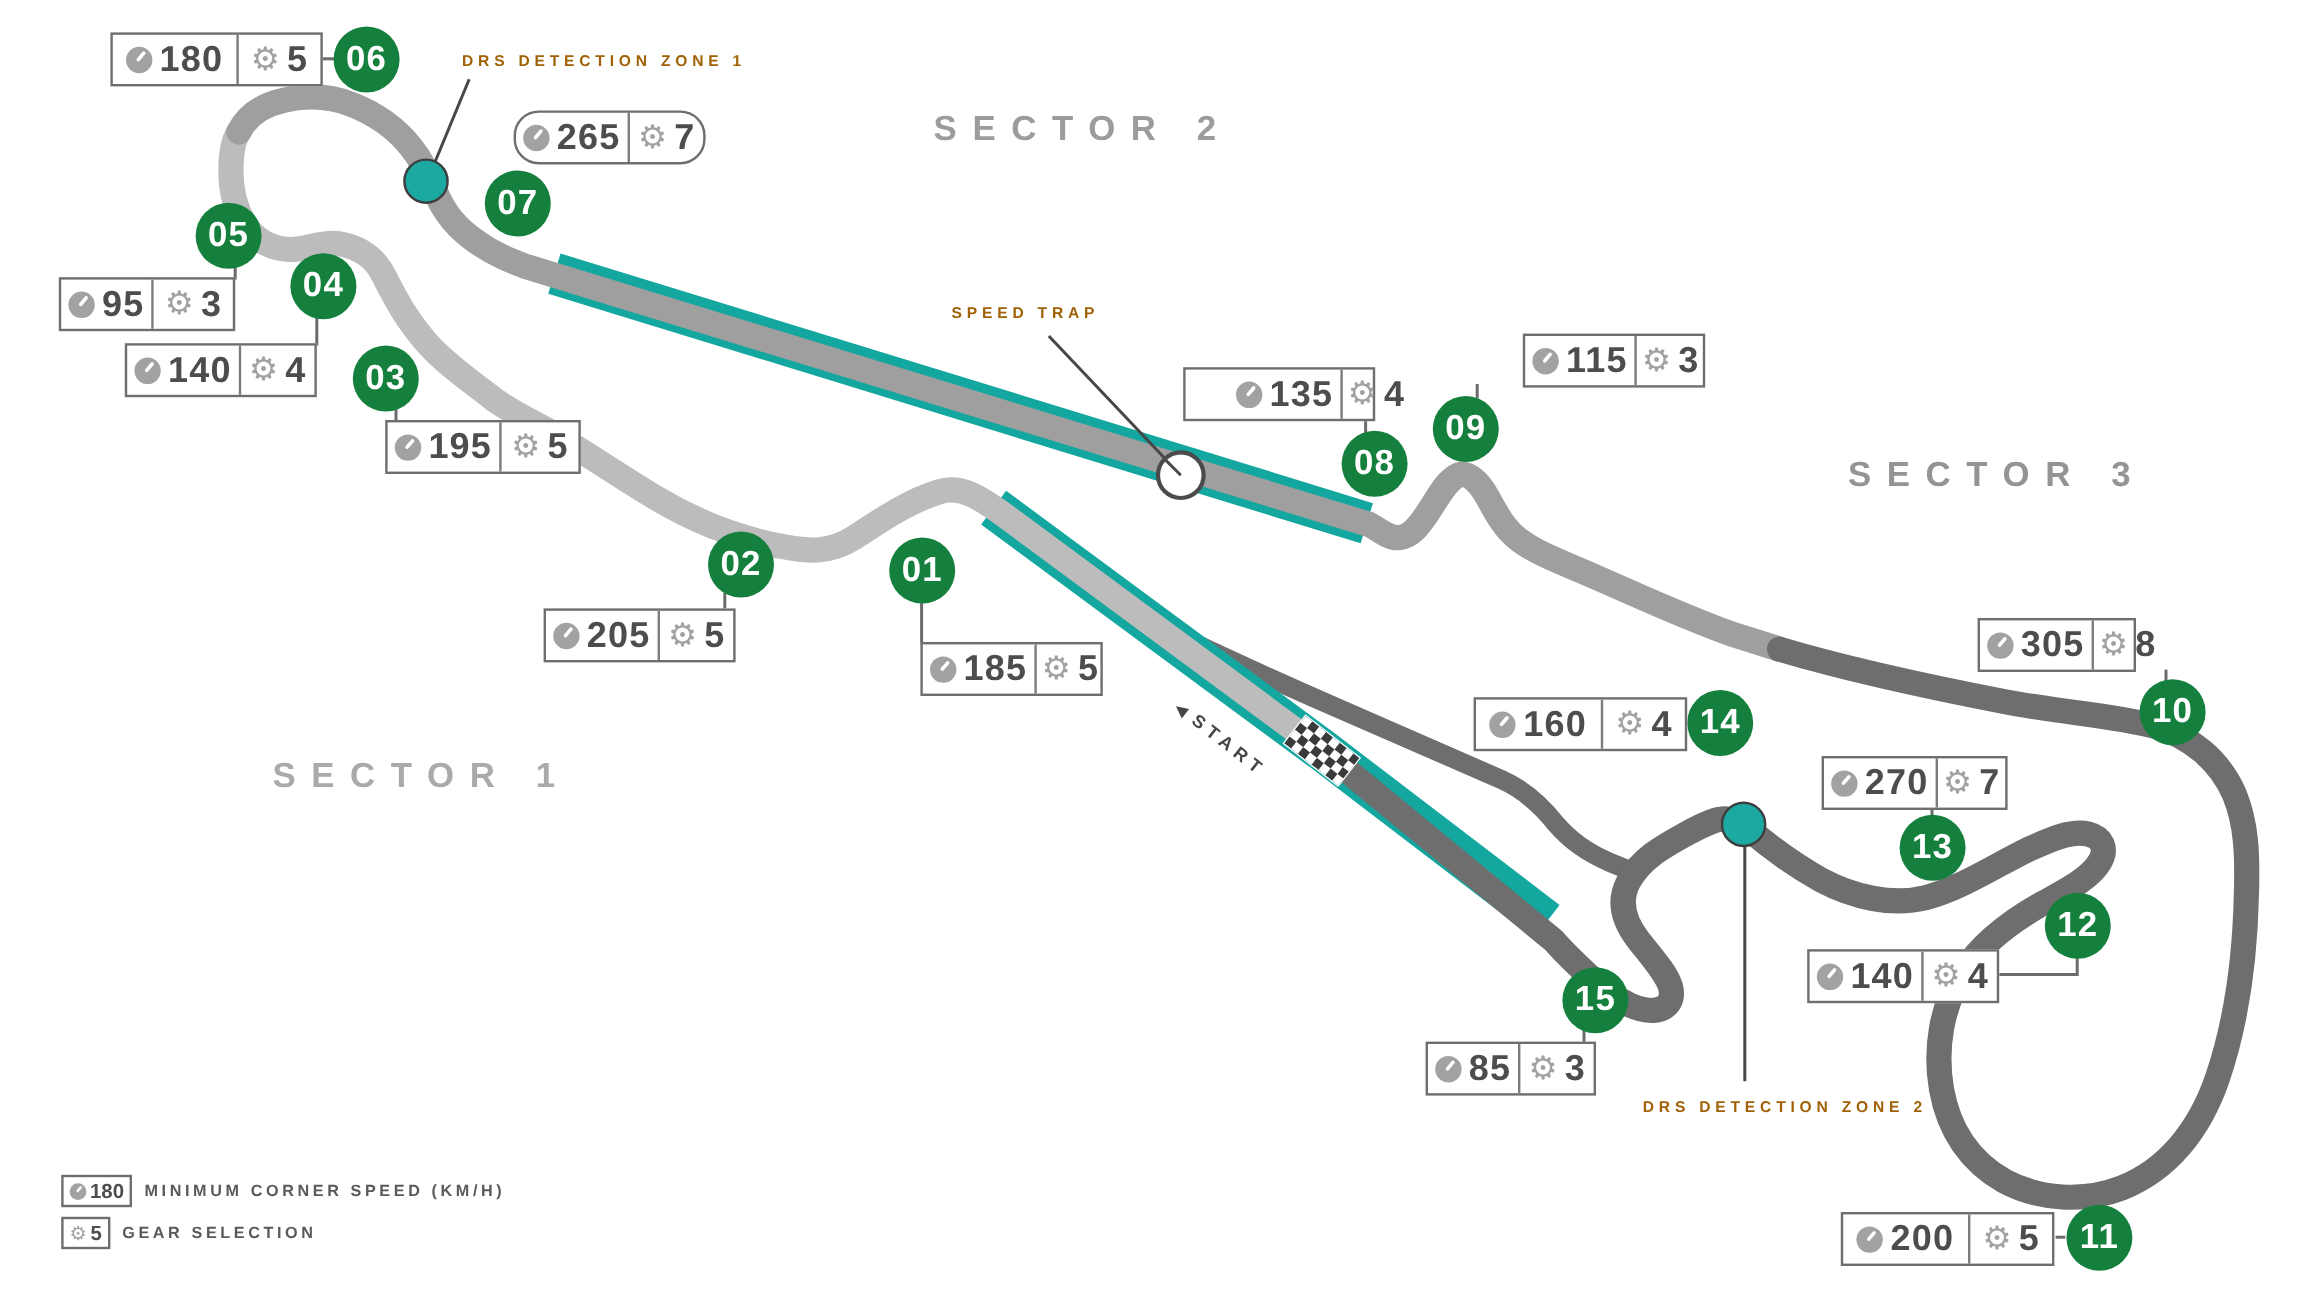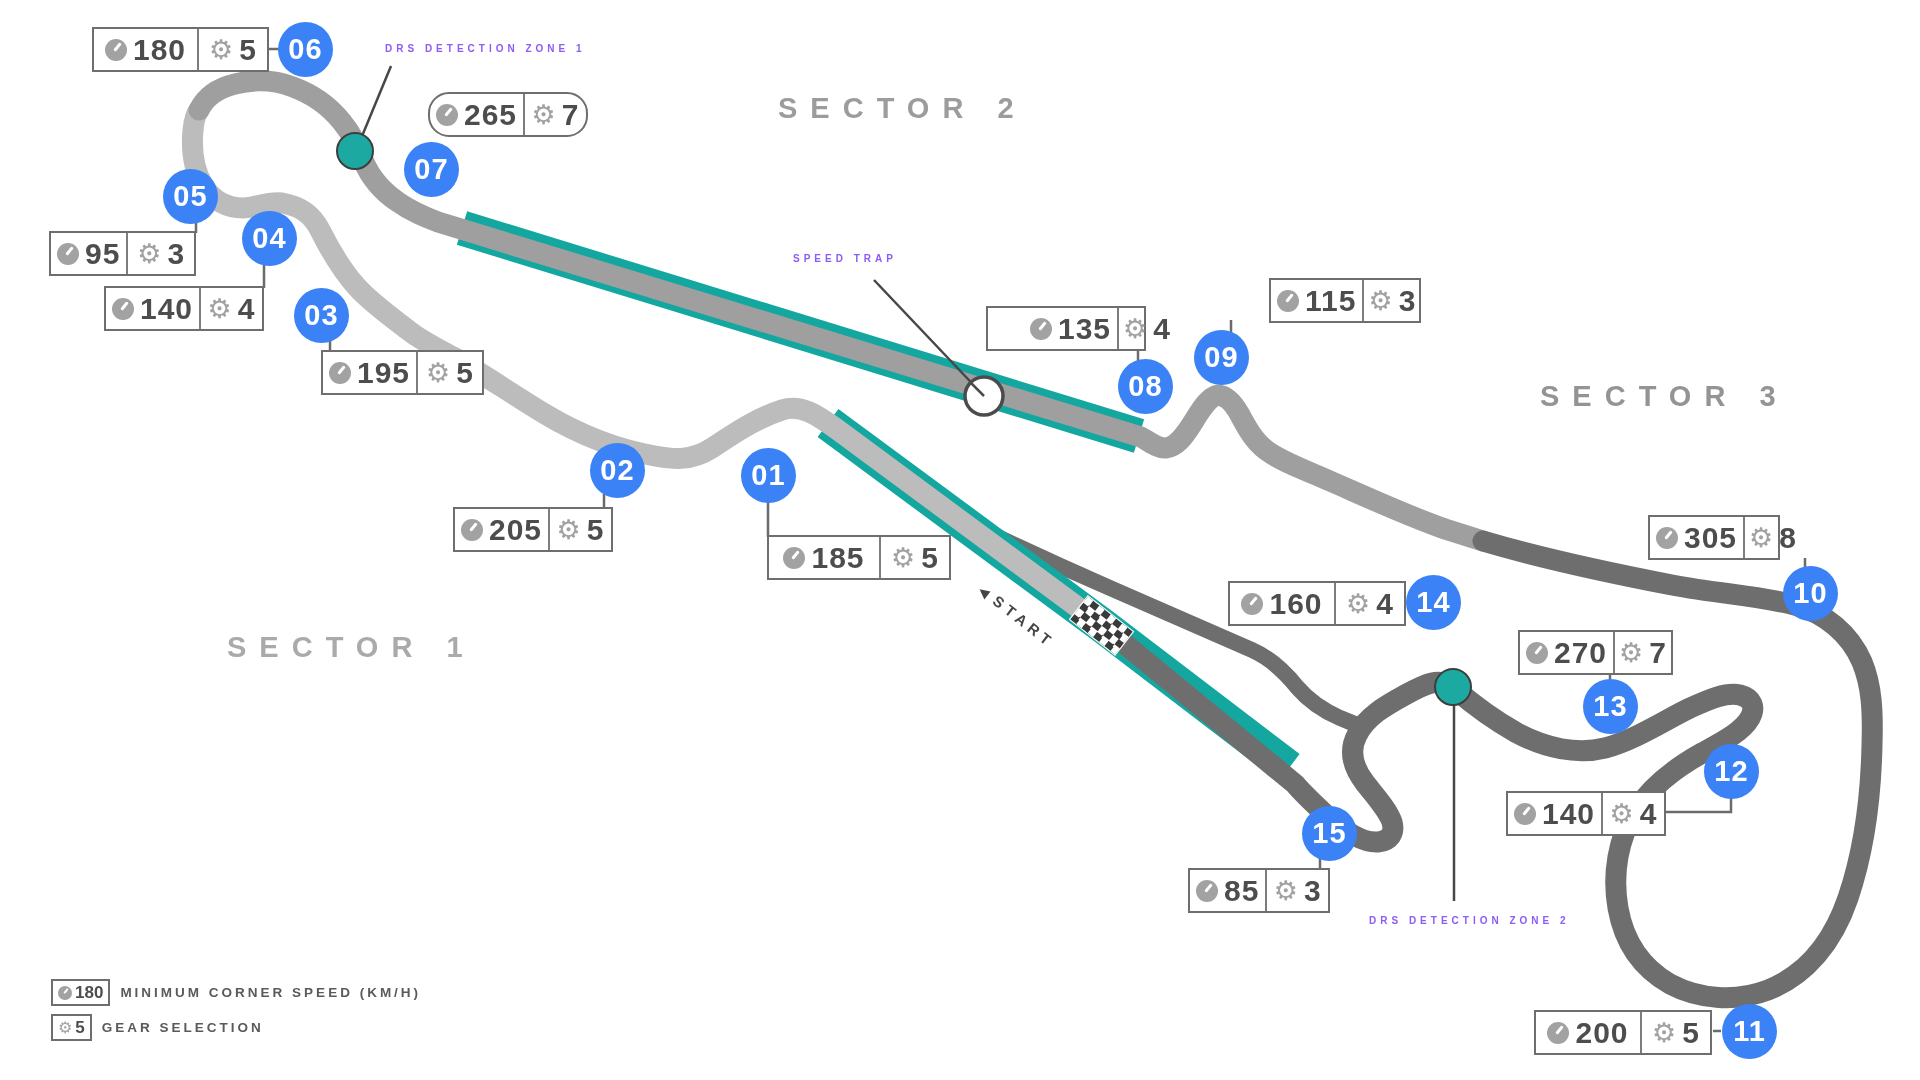--- a/index.html
+++ b/index.html
@@ -1,21 +1,21 @@
 <!DOCTYPE html>
 <html><head>
 <meta charset="utf-8">
 <style>
   html,body{margin:0;padding:0;background:#ffffff;}
   #stage{position:relative;width:1920px;height:1080px;background:#ffffff;overflow:hidden;
          font-family:"Liberation Sans","DejaVu Sans",sans-serif;}
   svg.track{position:absolute;left:0;top:0;}
 
   
-  .badge{position:absolute;width:55px;height:55px;border-radius:50%;background:#3b82f6;
+  .badge{position:absolute;width:55px;height:55px;border-radius:50%;background:#15803d;
          color:#ffffff;font-weight:bold;font-size:29px;letter-spacing:1px;
          display:flex;align-items:center;justify-content:center;}
 
   
   .ibox{position:absolute;height:45px;background:#ffffff;border:2.5px solid #6e6e6e;
         display:flex;align-items:stretch;box-sizing:border-box;}
   .ibox .cell{display:flex;align-items:center;justify-content:center;gap:6px;}
   .ibox .cell.speed{flex:1;border-right:2px solid #7d7d7d;padding:0 6px;}
   .ibox .cell.gear{width:60px;padding:0 4px;}
   .ibox .num{font-size:30px;font-weight:bold;color:#4d4d4d;letter-spacing:1px;}
@@ -24,21 +24,21 @@
                  transform:rotate(40deg);border-radius:2px;}
   .gearglyph{font-family:"DejaVu Sans",sans-serif;color:#a2a2a2;font-size:27px;line-height:1;flex:0 0 auto;}
 
   
   .sector-title{position:absolute;font-size:29px;font-weight:bold;letter-spacing:13px;color:#9e9e9e;white-space:nowrap;}
   #sector1{left:227px;top:631px;color:#aaaaaa;}
   #sector2{left:778px;top:92px;color:#9c9c9c;}
   #sector3{left:1540px;top:380px;color:#949494;}
 
   
-  .anno{position:absolute;font-size:10px;font-weight:bold;letter-spacing:4px;color:#8b5cf6;white-space:nowrap;text-align:right;}
+  .anno{position:absolute;font-size:13px;font-weight:bold;letter-spacing:4px;color:#a16207;white-space:nowrap;text-align:right;}
 
   
   .startlbl{position:absolute;left:986px;top:581px;font-size:15px;font-weight:bold;letter-spacing:5px;
             color:#454545;white-space:nowrap;transform:rotate(38deg);transform-origin:0 0;}
   .startlbl .tri{font-family:"DejaVu Sans",sans-serif;font-size:13px;letter-spacing:8px;}
 
   
   .flag{position:absolute;left:1072px;top:610px;width:57px;height:29px;
         background:repeating-conic-gradient(#3a3a3a 0% 25%, #ffffff 0% 50%) 0 0 / 14.5px 14.5px;
         border:1px solid #ffffff;transform:rotate(38deg);}
@@ -119,21 +119,21 @@
   <div class="badge" style="left:404px;top:142px;">07</div>
   <div class="badge" style="left:1118px;top:359px;">08</div>
   <div class="badge" style="left:1194px;top:330px;">09</div>
   <div class="badge" style="left:1783px;top:566px;">10</div>
   <div class="badge" style="left:1722px;top:1004px;">11</div>
   <div class="badge" style="left:1704px;top:744px;">12</div>
   <div class="badge" style="left:1583px;top:679px;">13</div>
   <div class="badge" style="left:1406px;top:575px;">14</div>
   <div class="badge" style="left:1302px;top:806px;">15</div>
 
-  <div class="ibox" style="left:767px;top:535px;width:184px;">
+  <div class="ibox" style="left:767px;top:535px;width:152px;">
     <div class="cell speed">
         <span class="speedo"></span>
         <span class="num">185</span>
       </div>
     <div class="cell gear">
         <span class="gearglyph">⚙</span>
         <span class="num">5</span>
       </div>
   </div>
   <div class="ibox" style="left:453px;top:507px;width:160px;">

